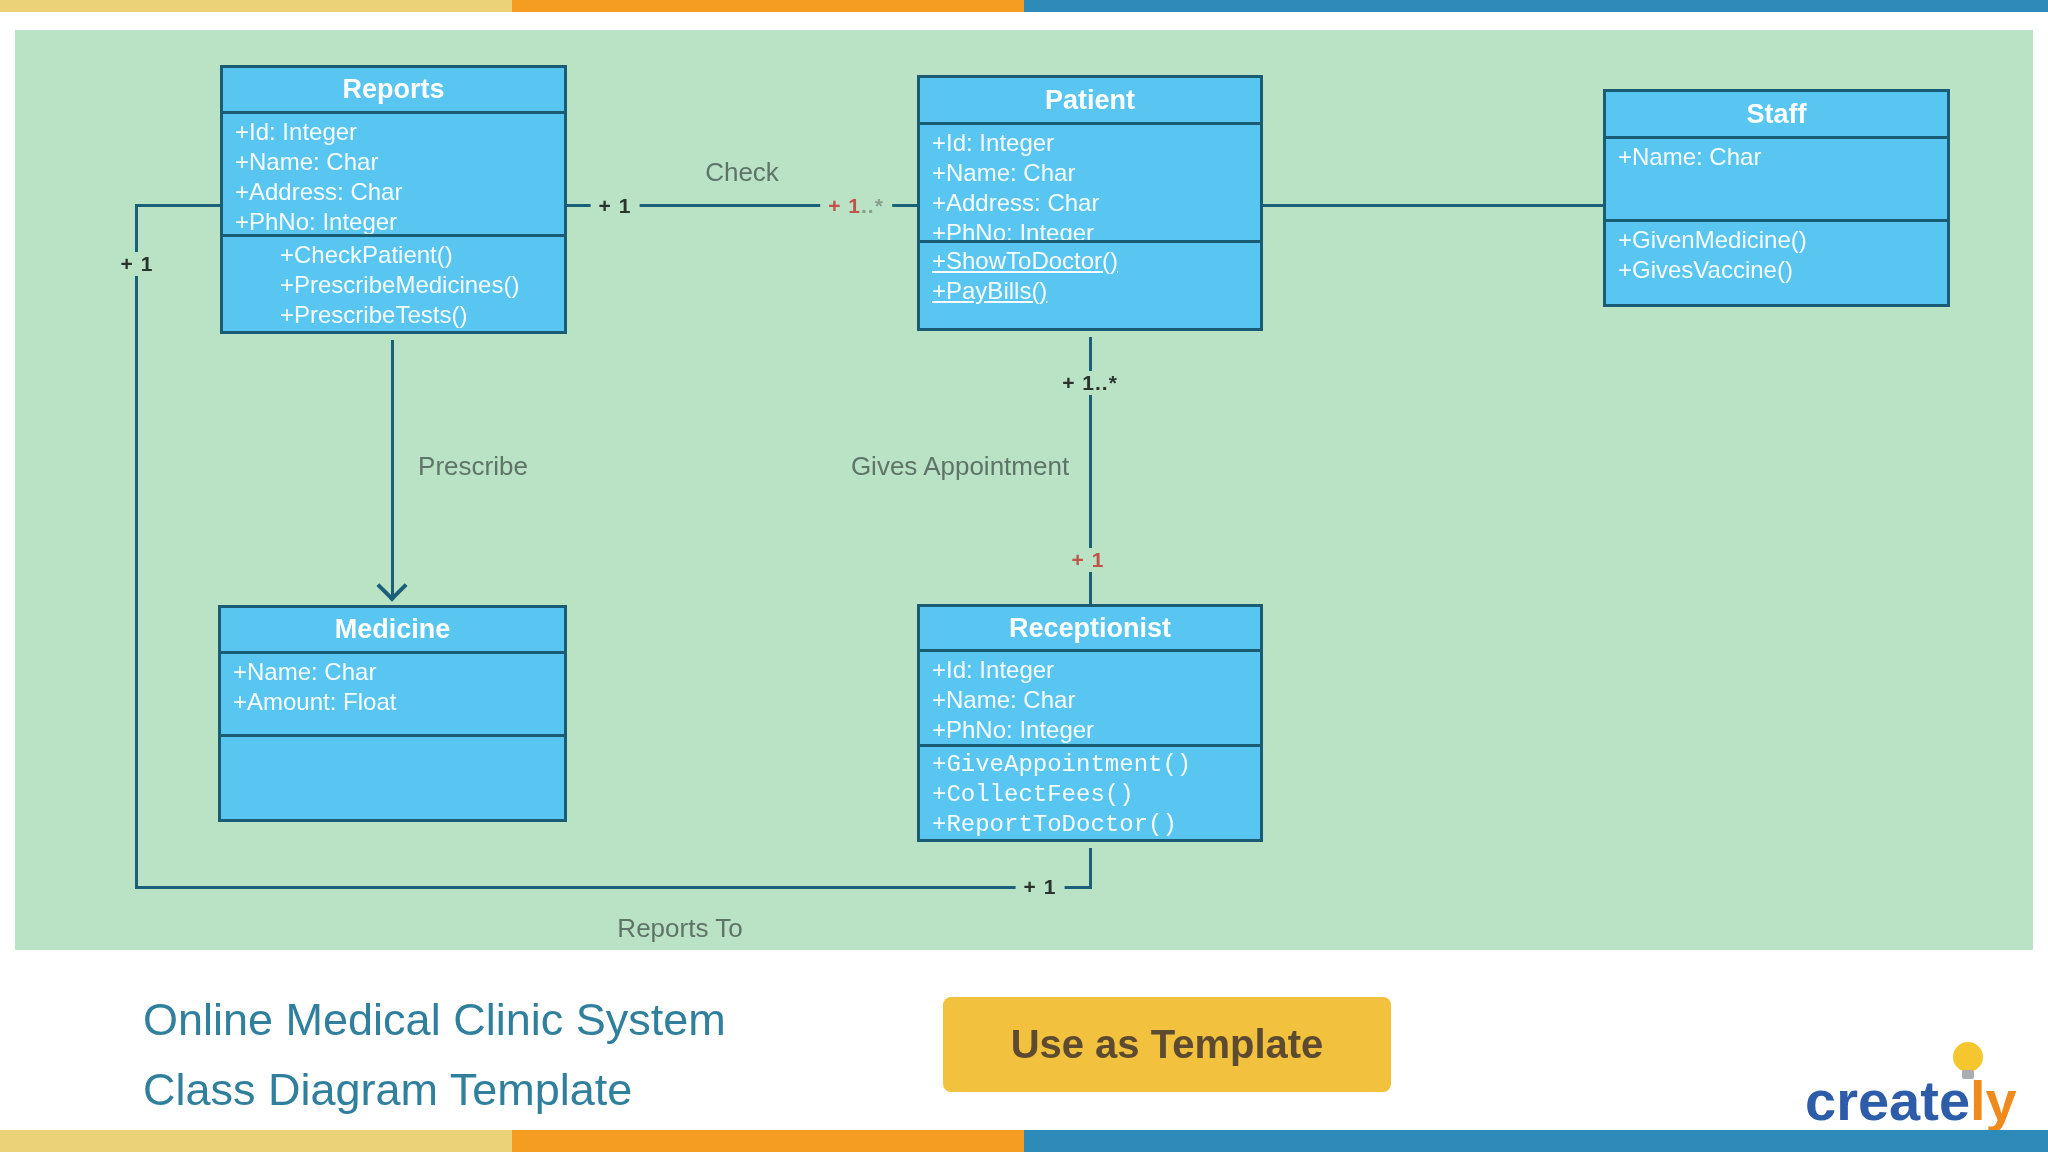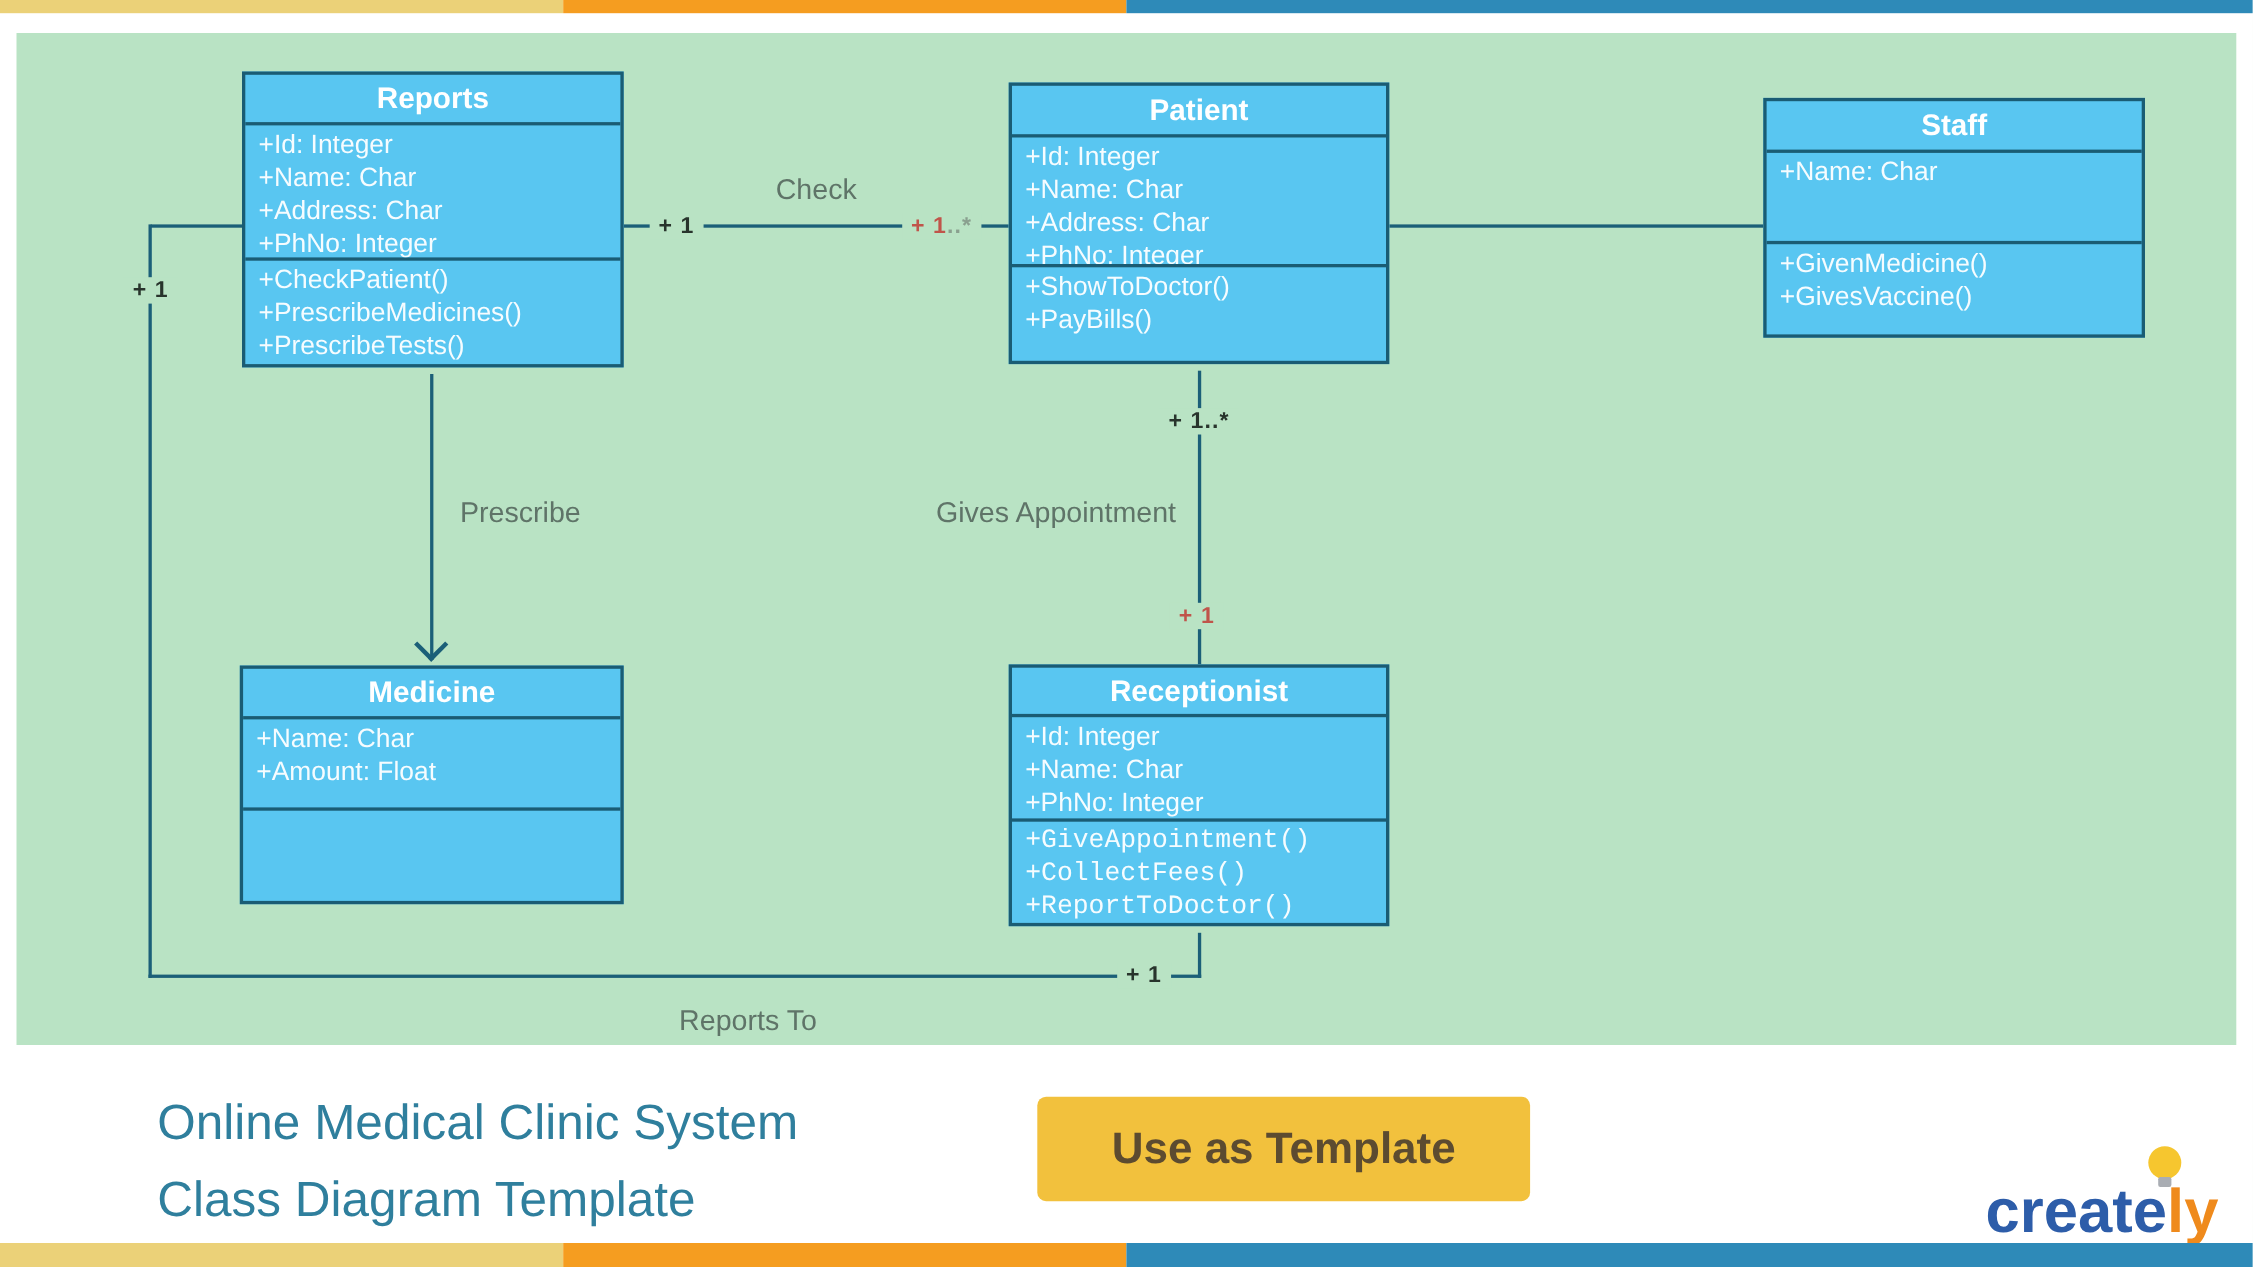--- a/index.html
+++ b/index.html
@@ -98,36 +98,36 @@
   <div class="mult" style="left:1040px; top:887px;">+ 1</div>
 
   <div class="uml-class" style="left:220px; top:65px; width:347px;">
     <div class="uml-title" style="height:46px;">Reports</div>
     <div class="uml-section" style="height:123px;">
         <div>+Id: Integer</div>
         <div>+Name: Char</div>
         <div>+Address: Char</div>
         <div>+PhNo: Integer</div>
       </div>
-    <div class="uml-section" style="height:94px;">
+    <div class="uml-section" style="height:94px;margin-left:45px;">
         <div>+CheckPatient()</div>
         <div>+PrescribeMedicines()</div>
         <div>+PrescribeTests()</div>
       </div>
   </div>
 
   <div class="uml-class" style="left:917px; top:75px; width:346px;">
     <div class="uml-title" style="height:47px;">Patient</div>
     <div class="uml-section" style="height:118px;">
         <div>+Id: Integer</div>
         <div>+Name: Char</div>
         <div>+Address: Char</div>
         <div>+PhNo: Integer</div>
       </div>
-    <div class="uml-section" style="height:85px;">
+    <div class="uml-section" style="height:85px;text-decoration:underline;">
         <div>+ShowToDoctor()</div>
         <div>+PayBills()</div>
       </div>
   </div>
 
   <div class="uml-class" style="left:1603px; top:89px; width:347px;">
     <div class="uml-title" style="height:47px;">Staff</div>
     <div class="uml-section" style="height:83px;">
         <div>+Name: Char</div>
       </div>

